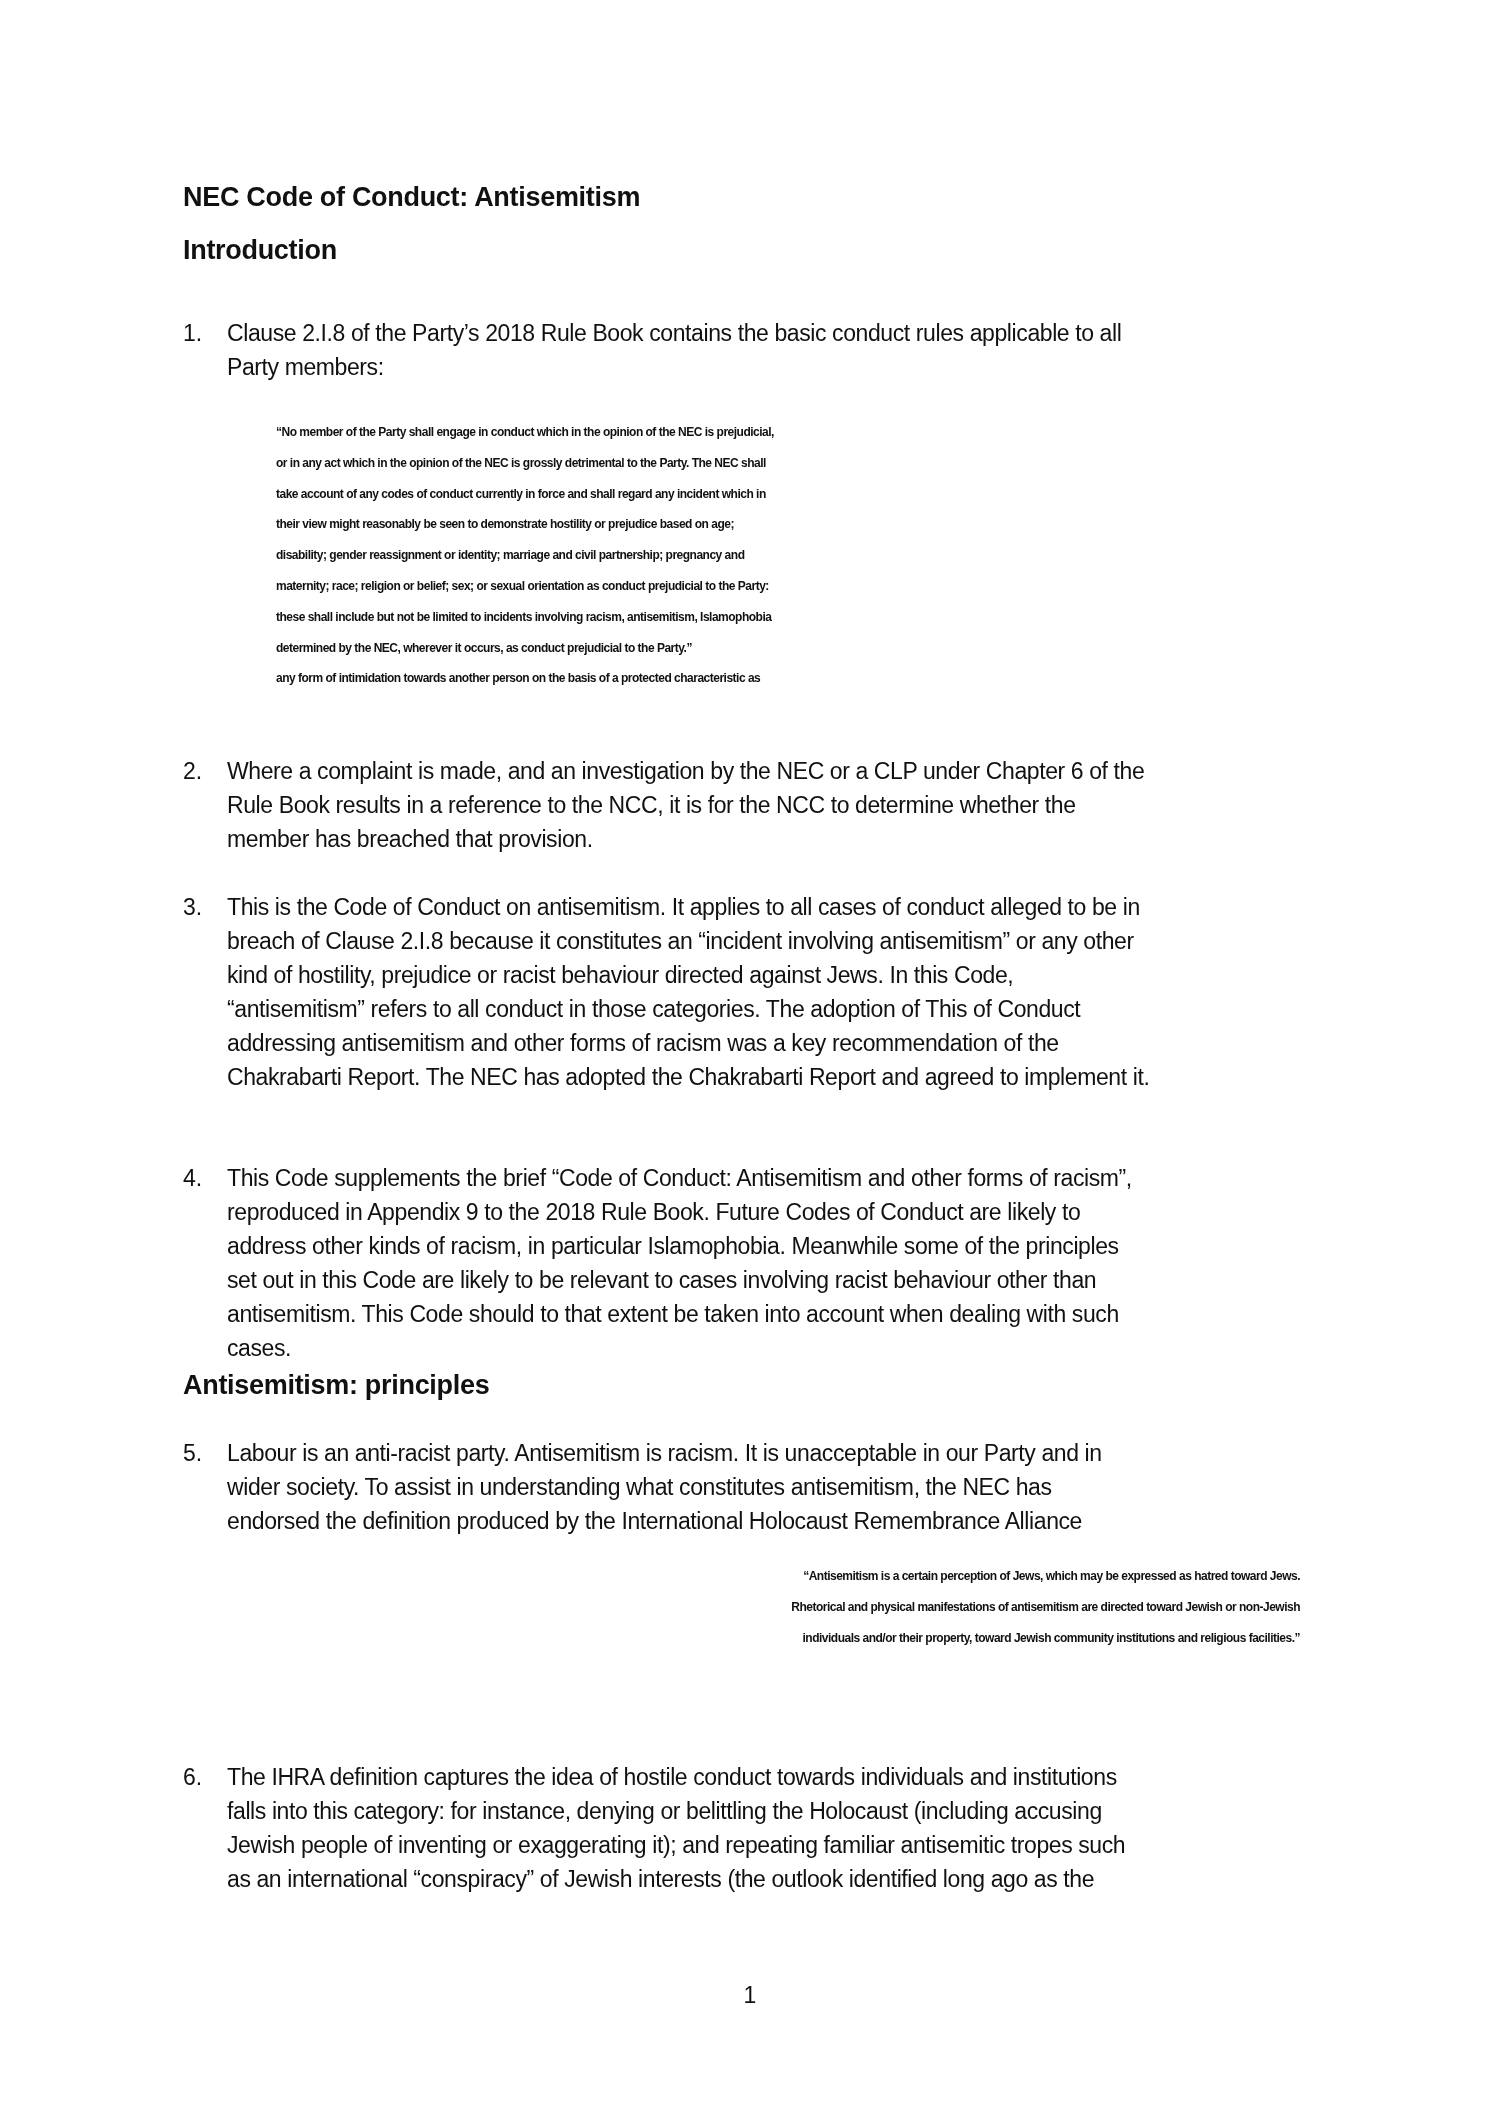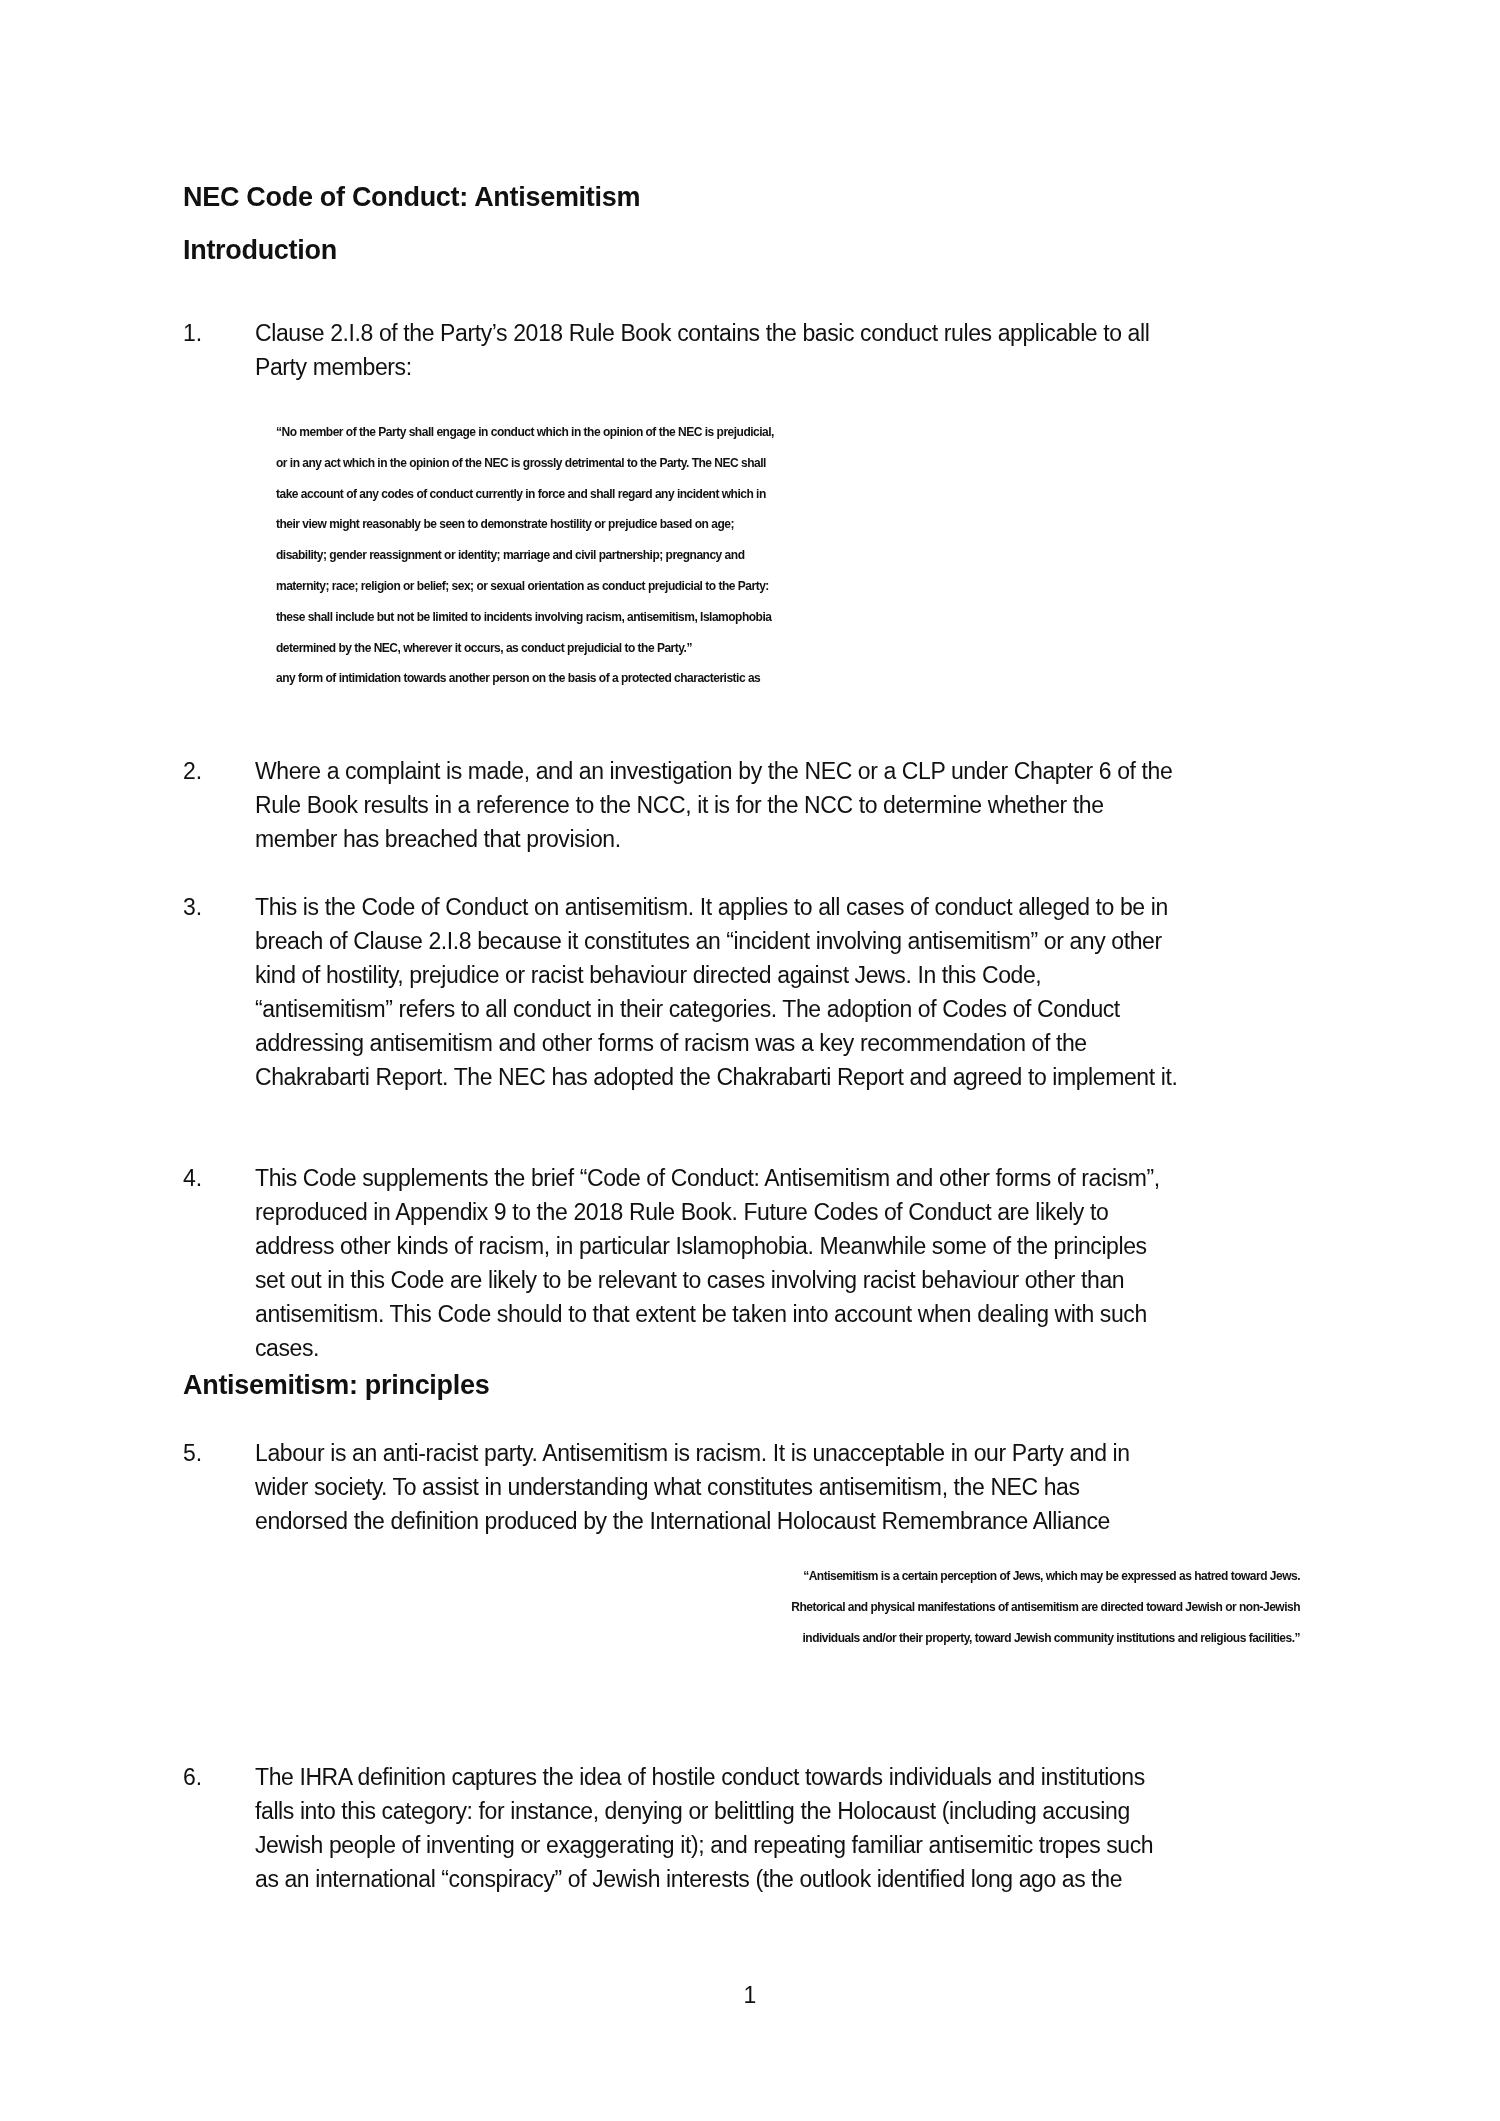--- a/index.html
+++ b/index.html
@@ -2,21 +2,21 @@
 <html><head>
 <meta charset="utf-8">
 <style>
   html, body { margin: 0; padding: 0; background: #ffffff; }
   body { width: 1500px; height: 2121px; position: relative; overflow: hidden;
          font-family: "Liberation Sans", "DejaVu Sans", sans-serif; color: #111; }
   .abs { position: absolute; }
   .heading { font-weight: bold; font-size: 27px; left: 183px; letter-spacing: -0.3px; }
   .para { left: 183px; width: 1150px; font-size: 23px; line-height: 34px; }
   .para .num { position: absolute; left: 0; top: 0; }
-  .para .text { margin-left: 72px; letter-spacing: -0.4px; }
+  .para .text { margin-left: 44px; letter-spacing: -0.4px; }
   .quote { font-weight: bold; font-size: 12px; line-height: 30.8px; letter-spacing: -0.5px; }
   .line { display: block; white-space: nowrap; }
   .pagenum { left: 0; width: 1500px; text-align: center; font-size: 23px; }
 </style>
 </head>
 <body>
 
 <div class="abs heading" style="top:182px;">NEC Code of Conduct: Antisemitism</div>
 <div class="abs heading" style="top:235px;">Introduction</div>
 
@@ -48,21 +48,21 @@
     <span class="line">member has breached that provision.</span>
   </div>
 </div>
 
 <div class="abs para" style="top:890px;">
   <span class="num">3.</span>
   <div class="text">
     <span class="line">This is the Code of Conduct on antisemitism.  It applies to all cases of conduct alleged to be in</span>
     <span class="line">breach of Clause 2.I.8 because it constitutes an “incident involving antisemitism” or any other</span>
     <span class="line">kind of hostility, prejudice or racist behaviour directed against Jews.  In this Code,</span>
-    <span class="line">“antisemitism” refers to all conduct in their categories.  The adoption of Codes of Conduct</span>
+    <span class="line">“antisemitism” refers to all conduct in those categories.  The adoption of This of Conduct</span>
     <span class="line">addressing antisemitism and other forms of racism was a key recommendation of the</span>
     <span class="line">Chakrabarti Report. The NEC has adopted the Chakrabarti Report and agreed to implement it.</span>
   </div>
 </div>
 
 <div class="abs para" style="top:1161px;">
   <span class="num">4.</span>
   <div class="text">
     <span class="line">This Code supplements the brief “Code of Conduct: Antisemitism and other forms of racism”,</span>
     <span class="line">reproduced in Appendix 9 to the 2018 Rule Book.  Future Codes of Conduct are likely to</span>

